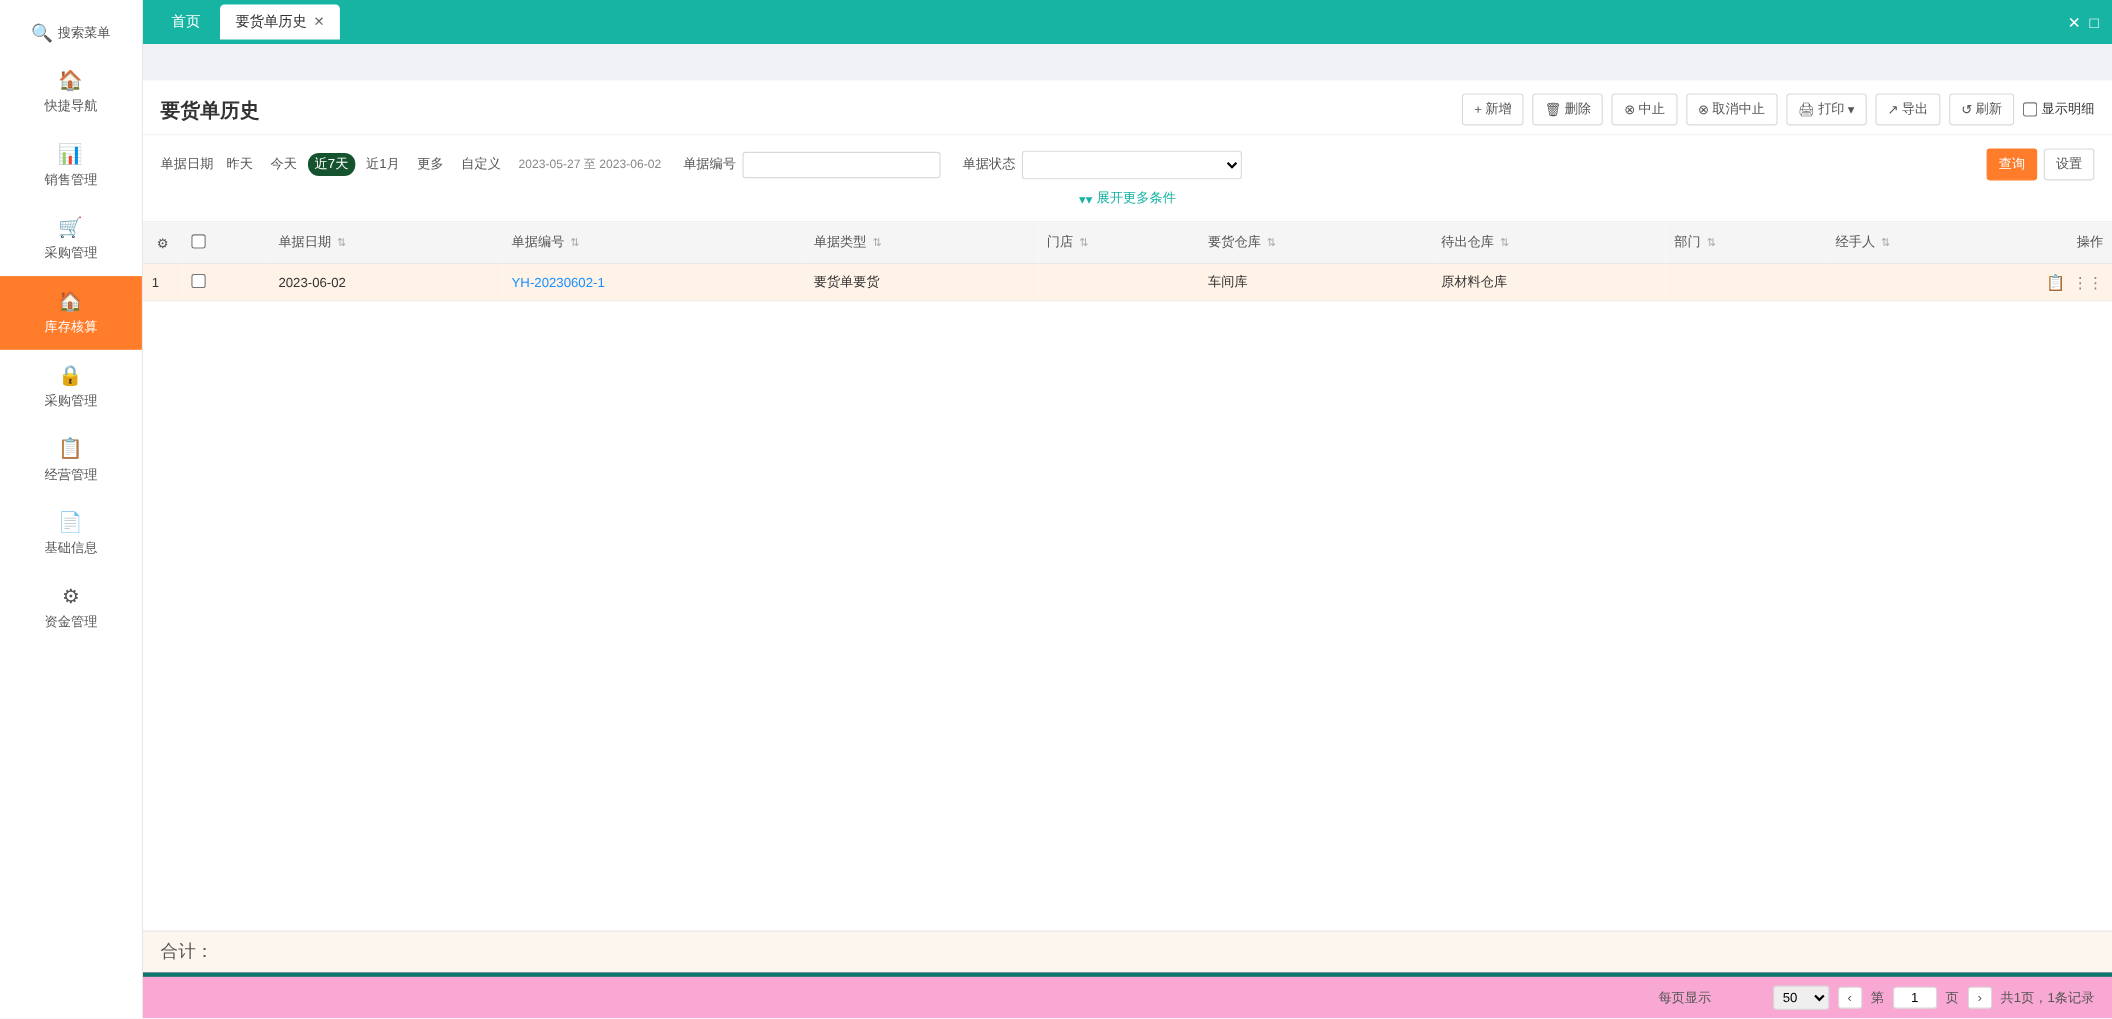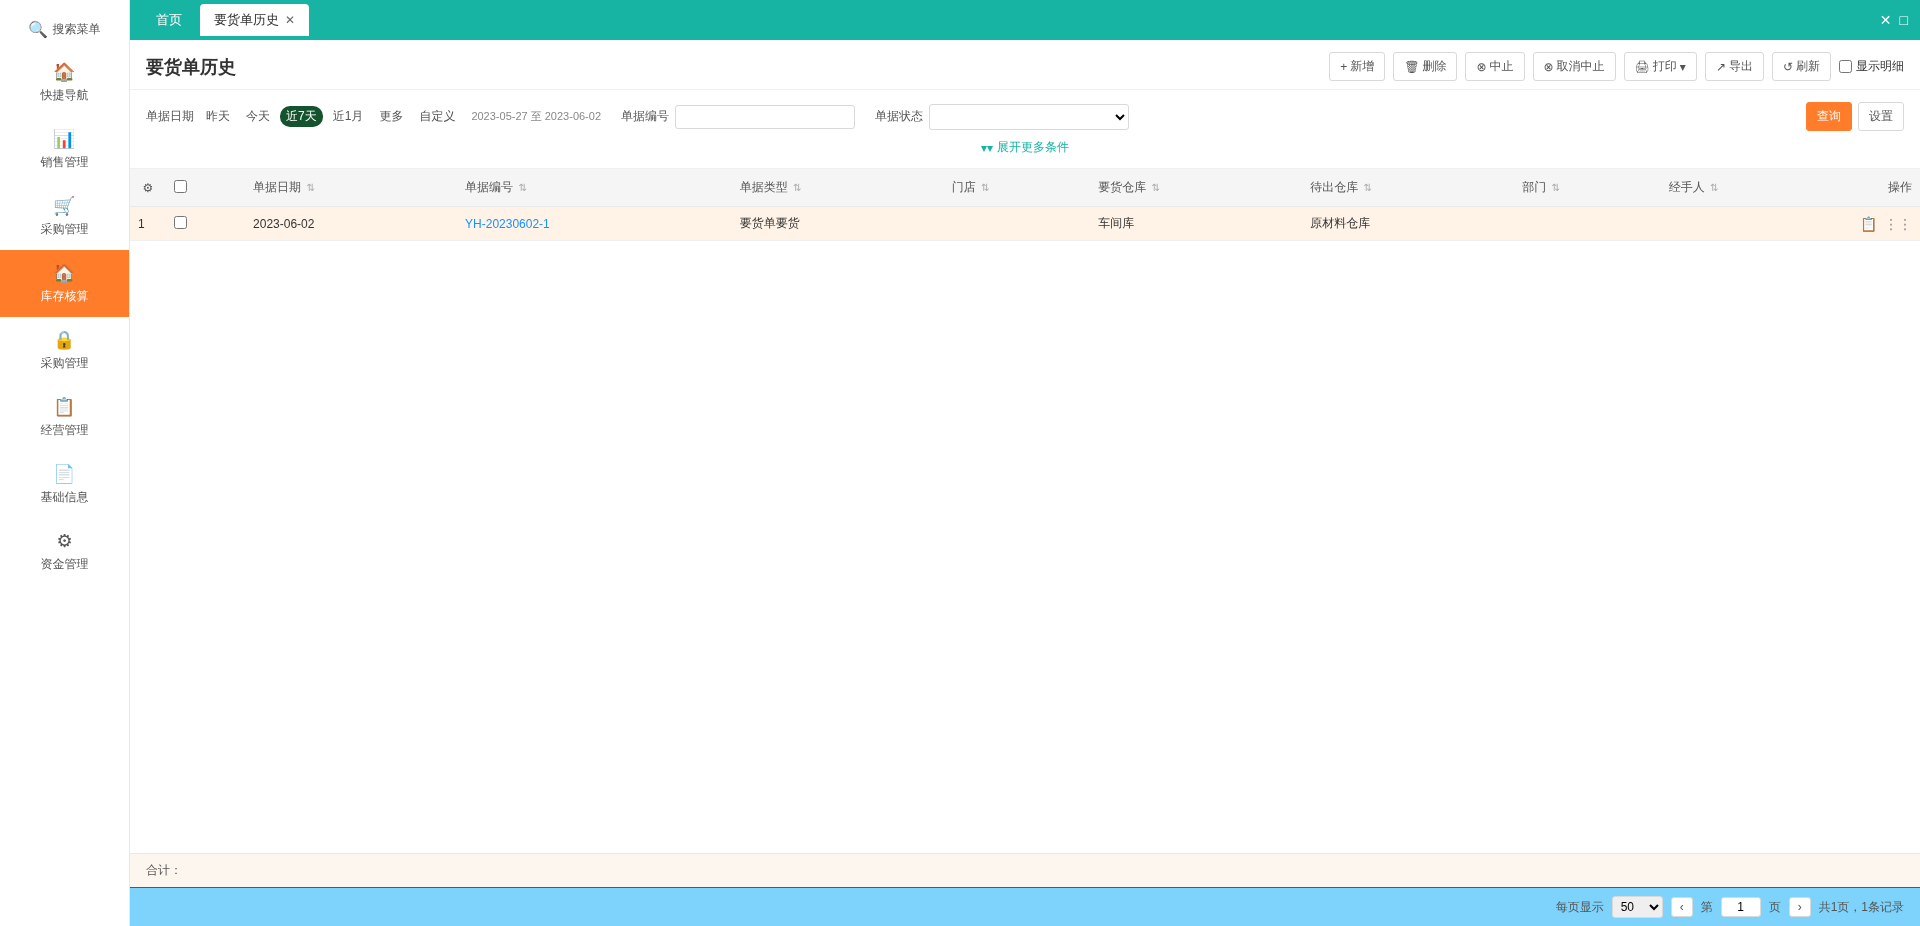--- a/index.html
+++ b/index.html
@@ -10,21 +10,21 @@
 
     
     .sidebar { width: 130px; background: #fff; border-right: 1px solid #e8e8e8; display: flex; flex-direction: column; align-items: center; padding-top: 10px; flex-shrink: 0; }
     .sidebar-item { width: 100%; display: flex; flex-direction: column; align-items: center; padding: 12px 0; cursor: pointer; color: #555; font-size: 12px; gap: 4px; }
     .sidebar-item.active { background: #ff7c2a; color: #fff; }
     .sidebar-item .icon { font-size: 18px; }
     .search-menu { display: flex; align-items: center; gap: 4px; padding: 10px 0 10px 0; width: 100%; justify-content: center; cursor: pointer; color: #555; font-size: 12px; }
     .search-menu .icon { font-size: 16px; }
 
     
-    .main-area { flex: 1; display: flex; flex-direction: column; overflow: hidden; }
+    .main-area { flex: 1; display: flex; flex-direction: column; overflow: hidden; gap: 33px; }
 
     
     .topbar { height: 40px; background: #17b3a3; display: flex; align-items: center; padding: 0 12px; gap: 4px; flex-shrink: 0; }
     .tab { padding: 0 14px; height: 32px; display: flex; align-items: center; gap: 6px; color: #fff; cursor: pointer; font-size: 13px; border-radius: 4px 4px 0 0; }
     .tab.active { background: #fff; color: #333; border-radius: 4px 4px 0 0; }
     .tab .close-btn { font-size: 12px; color: #666; cursor: pointer; }
     .topbar-right { margin-left: auto; display: flex; align-items: center; gap: 8px; color: #fff; font-size: 12px; }
     .topbar-right .icon-btn { cursor: pointer; font-size: 14px; }
 
     
@@ -58,25 +58,25 @@
     thead th .sort-icon { color: #aaa; font-size: 10px; margin-left: 2px; }
     tbody tr { border-bottom: 1px solid #f0f0f0; }
     tbody tr.highlighted { background: #fff3e8; }
     tbody td { padding: 8px 8px; font-size: 12px; color: #333; }
     .doc-link { color: #1890ff; cursor: pointer; text-decoration: none; }
     .row-actions { display: flex; gap: 6px; }
     .row-action-btn { cursor: pointer; color: #888; font-size: 14px; }
     .settings-col { width: 40px; text-align: center; }
 
     
-    .table-footer { padding: 8px 16px; background: #fdf6ee; border-top: 1px solid #e8e8e8; font-size: 12px; color: #555; flex-shrink: 0; }
-
-    
-    .pagination-bar { padding: 8px 16px; display: flex; align-items: center; justify-content: flex-end; gap: 8px; border-top: 1px solid #0f766e; font-size: 12px; color: #555; flex-shrink: 0; background: #7dd3fc; }
-    .pagination-bar select { border: 1px solid #d9d9d9; padding: 2px 4px; border-radius: 3px; font-size: 12px; }
+    .table-footer { padding: 8px 16px; background: #fdf6ee; border-top: 1px solid #e8e8e8; font-size: 16px; color: #555; flex-shrink: 0; }
+
+    
+    .pagination-bar { padding: 8px 16px; display: flex; align-items: center; justify-content: flex-end; gap: 8px; border-top: 4px solid #0f766e; font-size: 12px; color: #555; flex-shrink: 0; background: #f9a8d4; }
+    .pagination-bar select { border: 1px solid #d9d9d9; padding: 2px 4px; border-radius: 3px; font-size: 12px; margin-left: 48px; }
     .page-btn { border: 1px solid #d9d9d9; background: #fff; padding: 2px 8px; border-radius: 3px; cursor: pointer; font-size: 12px; color: #555; }
     .page-btn:disabled { color: #ccc; cursor: not-allowed; }
     .page-input { border: 1px solid #d9d9d9; border-radius: 3px; padding: 2px 6px; width: 40px; text-align: center; font-size: 12px; }
 
     
     input[type="checkbox"] { cursor: pointer; }
 
     
     .gear-col { width: 36px; }
   </style>

